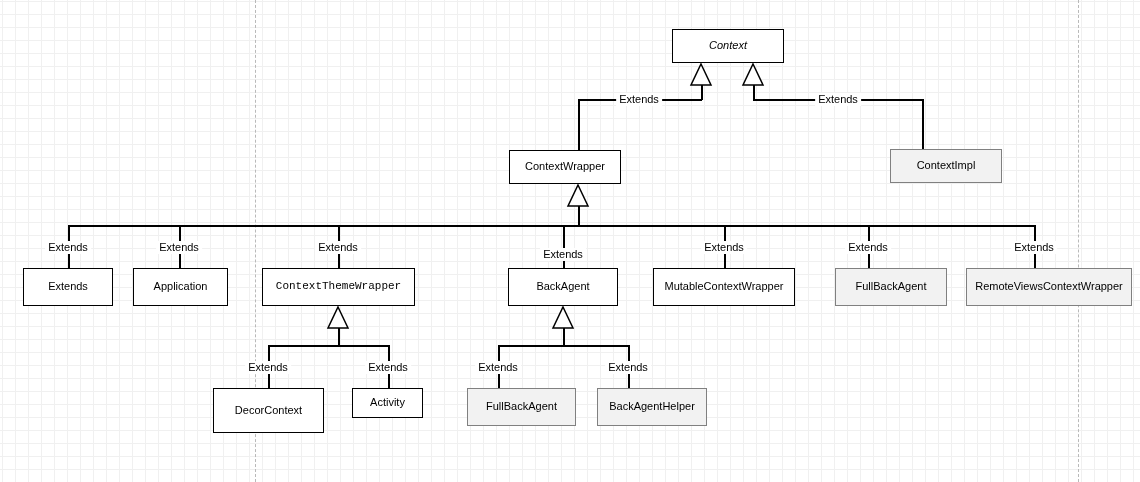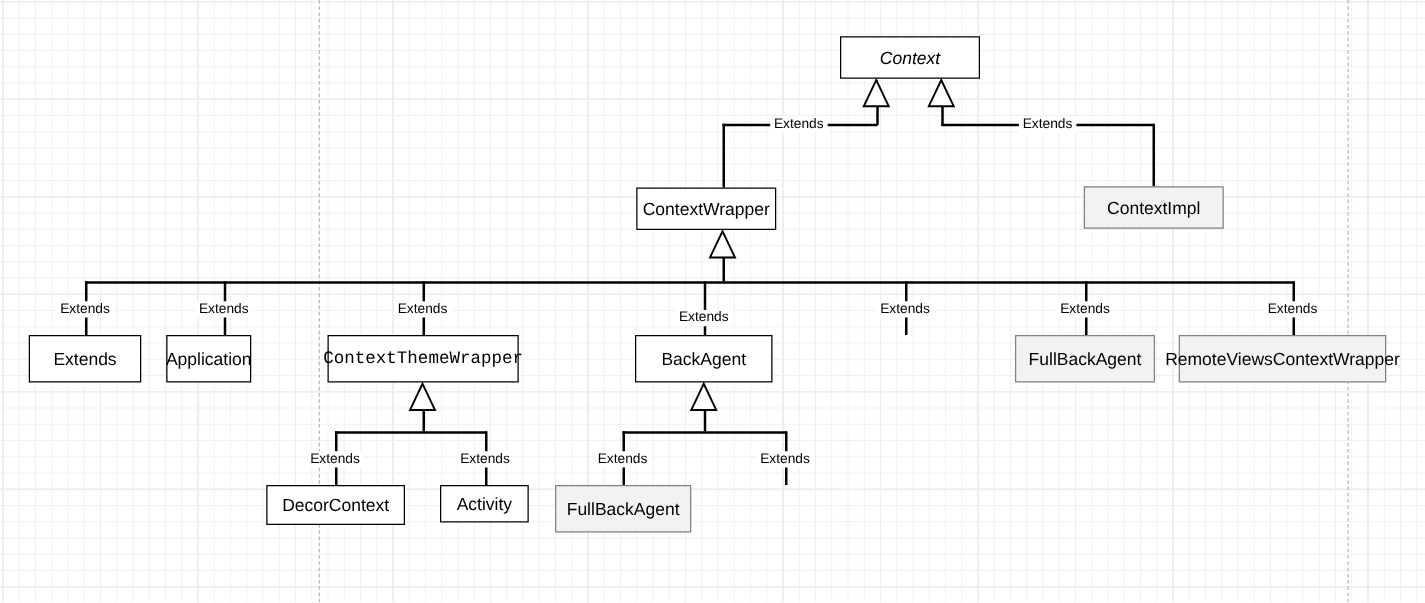--- a/index.html
+++ b/index.html
@@ -33,34 +33,35 @@
     height: 482px;
     border-left: 1px dashed #b9b9b9;
     z-index: 1;
   }
   .node {
     position: absolute;
     box-sizing: border-box;
     display: flex;
     align-items: center;
     justify-content: center;
-    font-size: 14px;
+    font-size: 11px;
     color: #000000;
     line-height: 1.2;
     white-space: nowrap;
     z-index: 6;
     text-align: center;
   }
   .node.plain {
     background: #ffffff;
     border: 1.5px solid #000000;
   }
   .node.shaded {
     background: #f2f2f2;
     border: 1.5px solid #808080;
+    margin-left: 23px;
   }
   .node.abstract {
     font-style: italic;
   }
   .edge {
     position: absolute;
     background: #000000;
     z-index: 3;
   }
   .edge.h { height: 1.5px; }
@@ -149,22 +150,24 @@
   <div class="edge-label" style="left:1034px; top:241px;">Extends</div>
   <div class="edge-label" style="left:268px;  top:361px;">Extends</div>
   <div class="edge-label" style="left:388px;  top:361px;">Extends</div>
   <div class="edge-label" style="left:498px;  top:361px;">Extends</div>
   <div class="edge-label" style="left:628px;  top:361px;">Extends</div>
 
   <div class="node plain abstract" style="left:672px; top:29px;  width:112px; height:34px;">Context</div>
   <div class="node plain" style="left:509px; top:150px; width:112px; height:34px;">ContextWrapper</div>
   <div class="node shaded" style="left:867px; top:149px; width:112px; height:34px;">ContextImpl</div>
   <div class="node plain" style="left:23px;  top:268px; width:90px;  height:38px;">Extends</div>
-  <div class="node plain" style="left:133px; top:268px; width:68px;  height:38px;">Application</div>
+  <div class="node plain" style="left:133px; top:268px; width:95px;  height:38px;">Application</div>
   <div class="node plain" style="left:262px; top:268px; width:153px; height:38px;font-family:Liberation Mono, monospace;">ContextThemeWrapper</div>
   <div class="node plain" style="left:508px; top:268px; width:110px; height:38px;">BackAgent</div>
+  <div class="node plain" style="left:653px; top:268px; width:142px; height:38px;">MutableContextWrapper</div>
   <div class="node shaded" style="left:812px; top:268px; width:112px; height:38px;">FullBackAgent</div>
   <div class="node shaded" style="left:943px; top:268px; width:166px; height:38px;">RemoteViewsContextWrapper</div>
-  <div class="node plain" style="left:213px; top:388px; width:111px; height:32px;">DecorContext</div>
+  <div class="node plain" style="left:213px; top:388px; width:111px; height:45px;">DecorContext</div>
   <div class="node plain" style="left:352px; top:388px; width:71px;  height:30px;">Activity</div>
   <div class="node shaded" style="left:444px; top:388px; width:109px; height:38px;">FullBackAgent</div>
+  <div class="node shaded" style="left:574px; top:388px; width:110px; height:38px;">BackAgentHelper</div>
 
 </div>
 
 </body></html>

